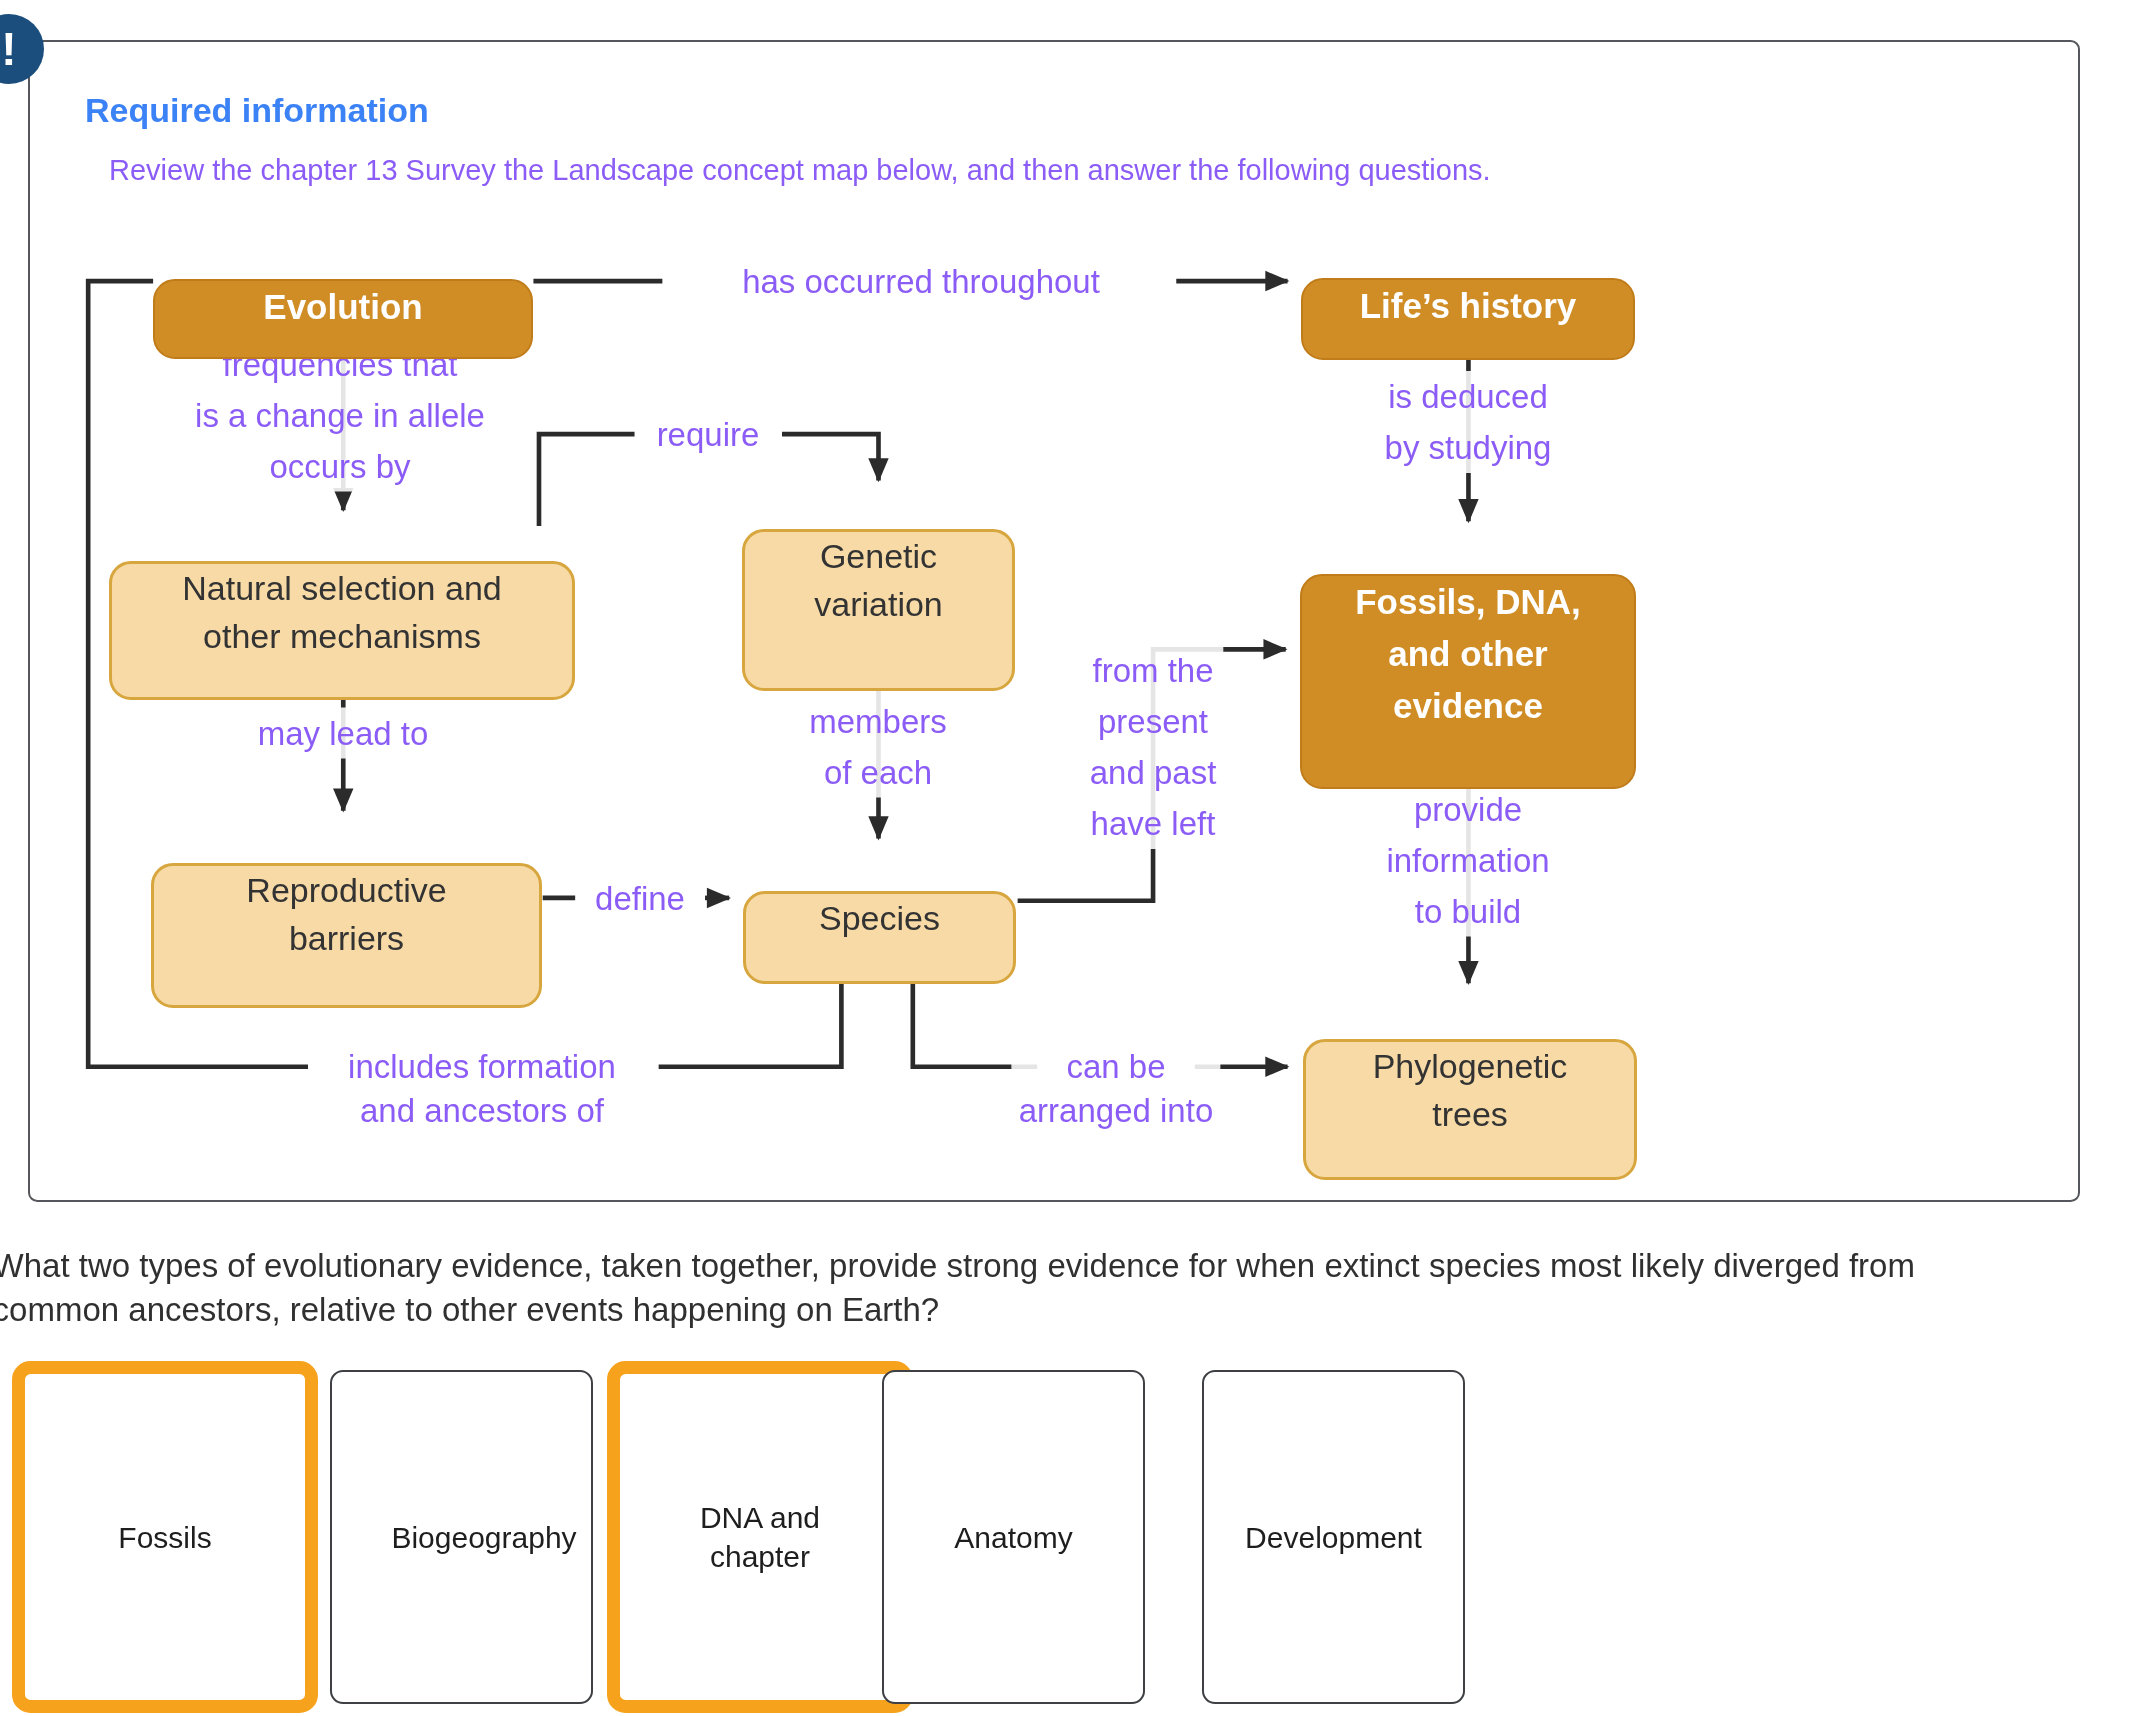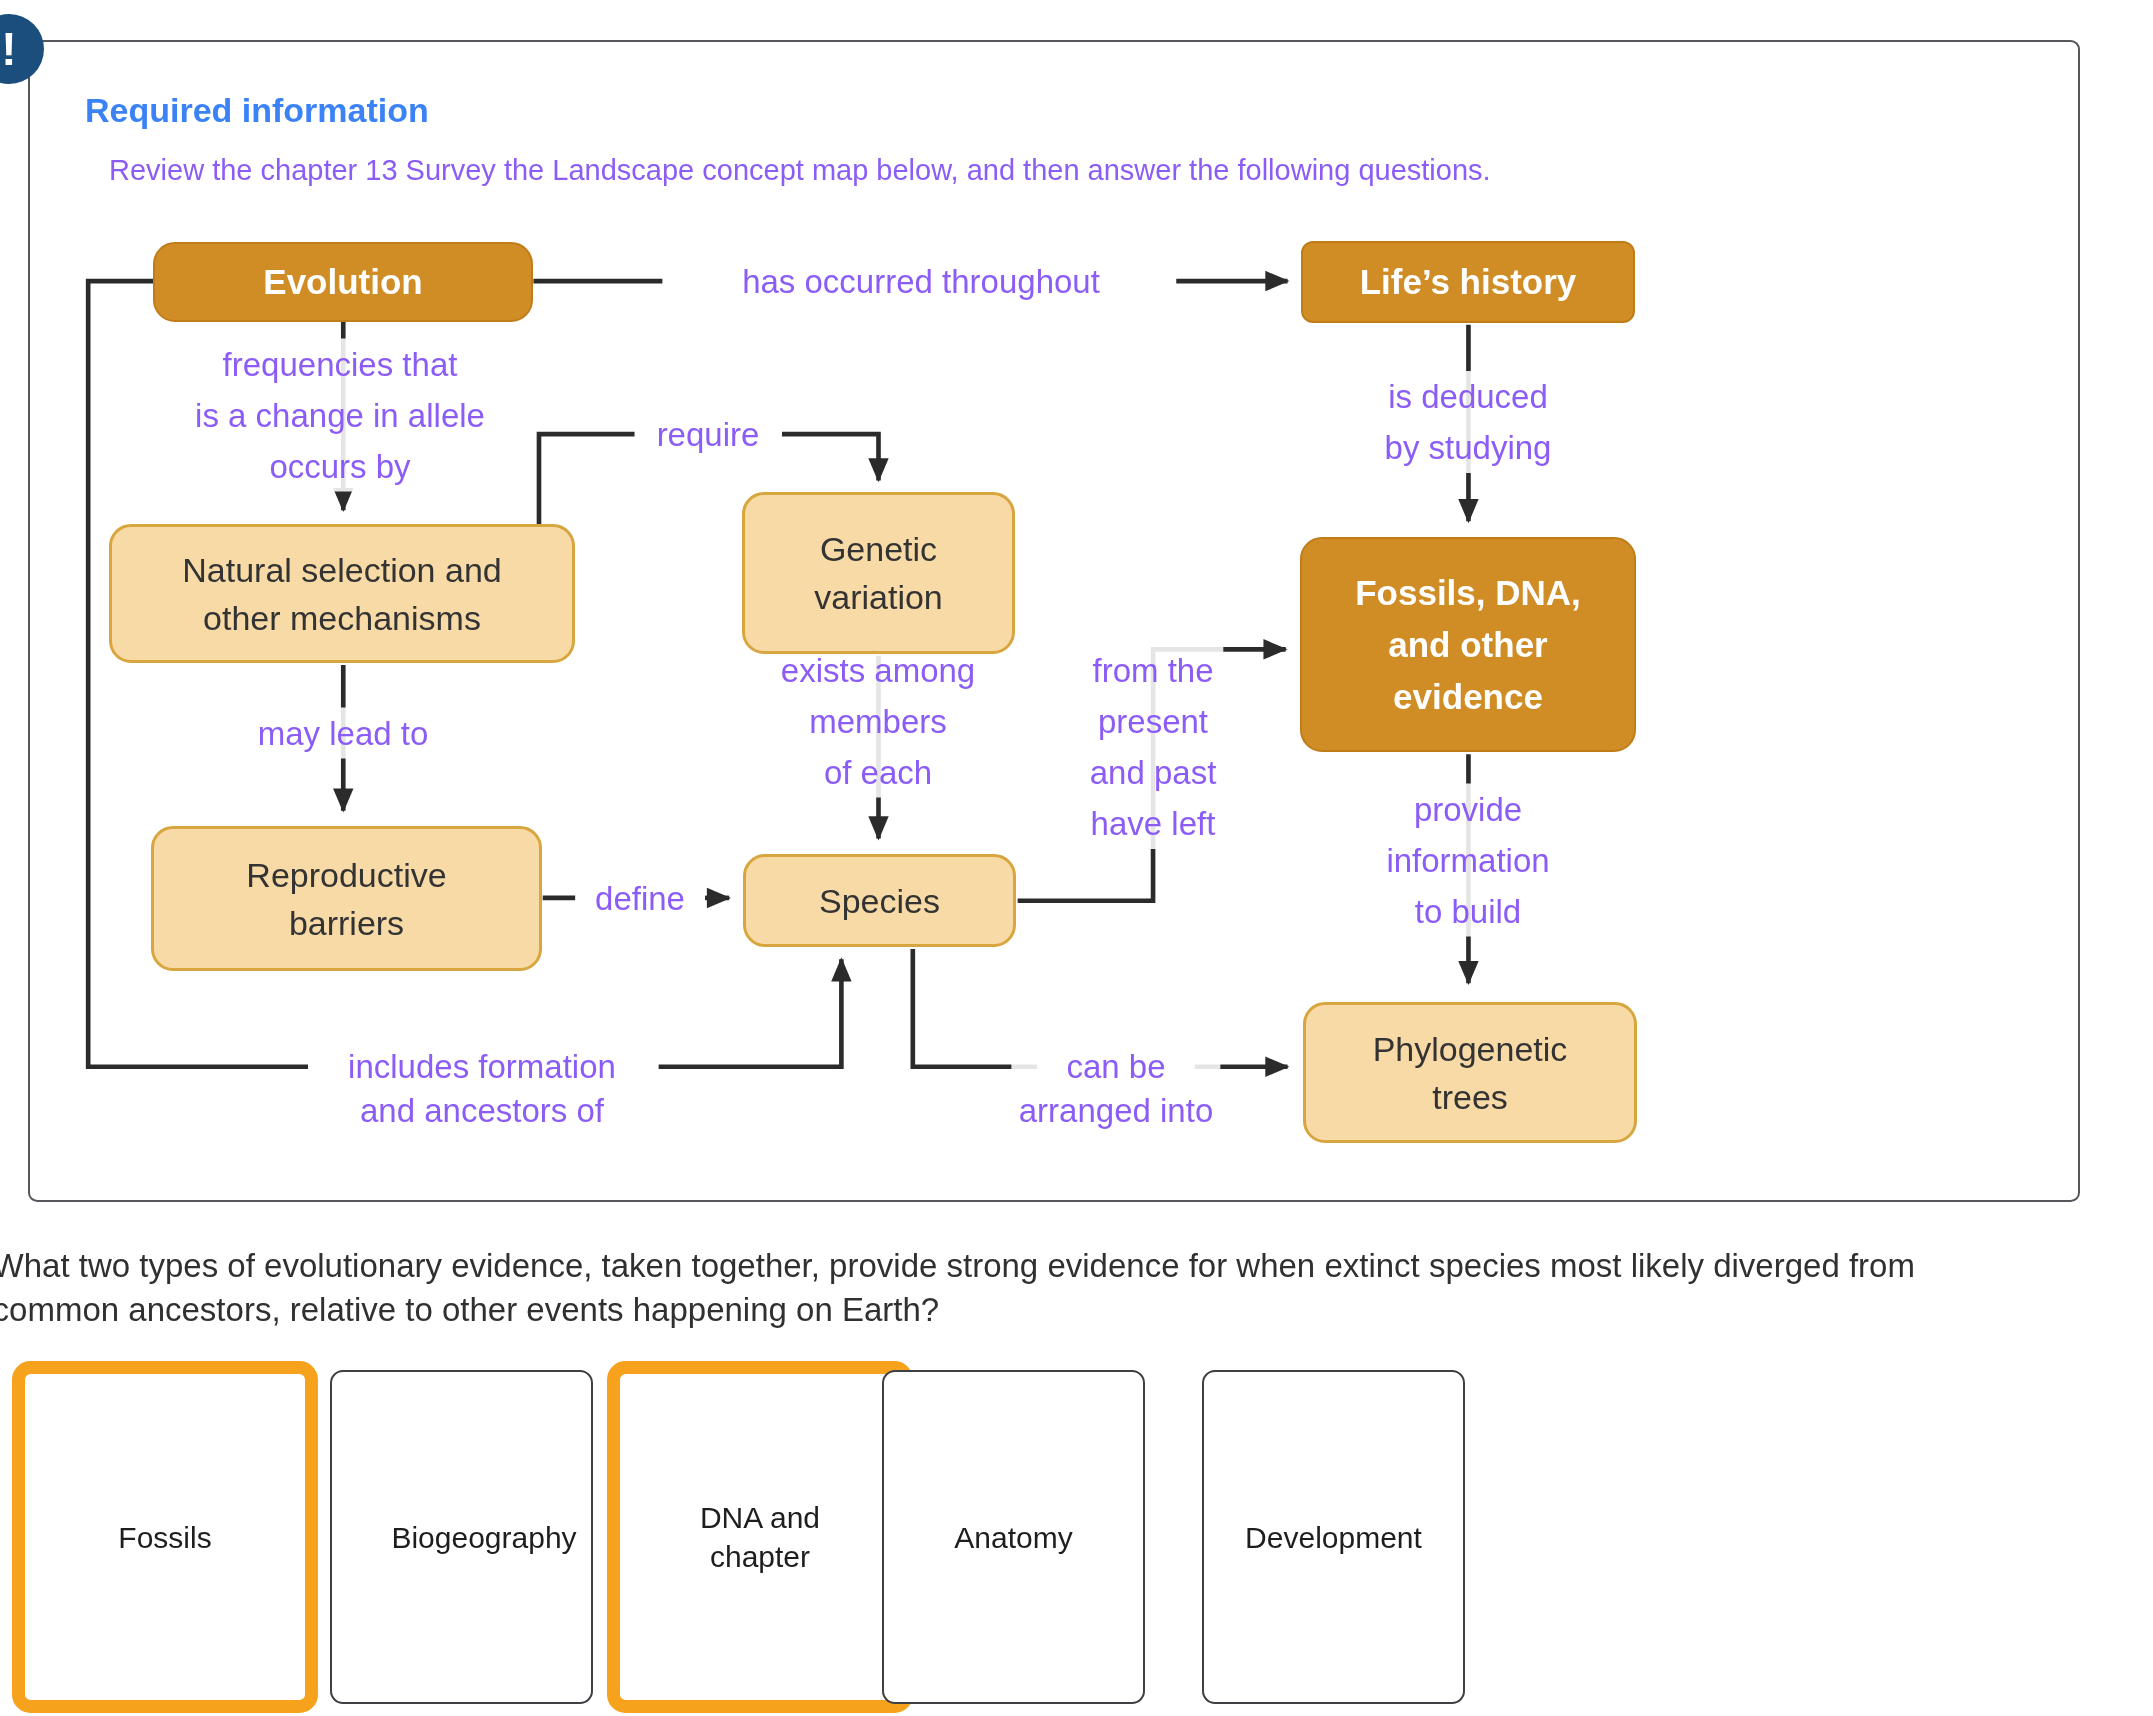--- a/index.html
+++ b/index.html
@@ -17,33 +17,33 @@
     background:#1C4E7D;color:#fff;display:flex;align-items:center;justify-content:center;
     font-size:46px;font-weight:bold;z-index:30;
   }
   .required-heading{position:absolute;left:85px;top:91px;font-size:34px;font-weight:bold;color:#3b82f6;z-index:12;}
   .instructions{position:absolute;left:85px;top:154px;font-size:29px;color:#8b5cf6;z-index:12;margin-left:24px;}
 
   
   svg.edges{position:absolute;left:0;top:0;z-index:5;}
   .node{
     position:absolute;z-index:10;display:flex;flex-direction:column;align-items:center;
-    justify-content:center;text-align:center;border-radius:22px;box-sizing:border-box;
+    justify-content:flex-start;text-align:center;border-radius:22px;box-sizing:border-box;margin-top:37px;
   }
   .node.dark{background:#D08D26;border:2.8px solid #C07C18;color:#fff;font-weight:bold;font-size:35px;line-height:52px;}
   .node.light{background:#F7DAA6;border:3.7px solid #D8A63E;color:#333333;font-size:34px;line-height:48px;}
   .elabel{
     position:absolute;z-index:8;transform:translate(-50%,-50%);text-align:center;
     font-size:33px;line-height:51px;color:#8b5cf6;background:rgba(255,255,255,0.88);
     padding:0 7.4px;white-space:nowrap;
   }
   .elabel.tight{line-height:44px;}
 
   #n-evolution{left:153px;top:242px;width:380px;height:80px;}
-  #n-lifes{left:1301px;top:241px;width:334px;height:82px;border-radius:12px;}
+  #n-lifes{left:1301px;top:241px;width:334px;height:82px;}
   #n-natsel{left:109px;top:524px;width:466px;height:139px;}
   #n-genvar{left:742px;top:492px;width:273px;height:162px;}
   #n-repro{left:151px;top:826px;width:391px;height:145px;}
   #n-species{left:743px;top:854px;width:273px;height:93px;}
   #n-fossils{left:1300px;top:537px;width:336px;height:215px;}
   #n-phylo{left:1303px;top:1002px;width:334px;height:141px;}
 
   #l-haso{left:921px;top:281px;}
   #l-ischange{left:340px;top:415px;}
   #l-require{left:708px;top:434px;}

